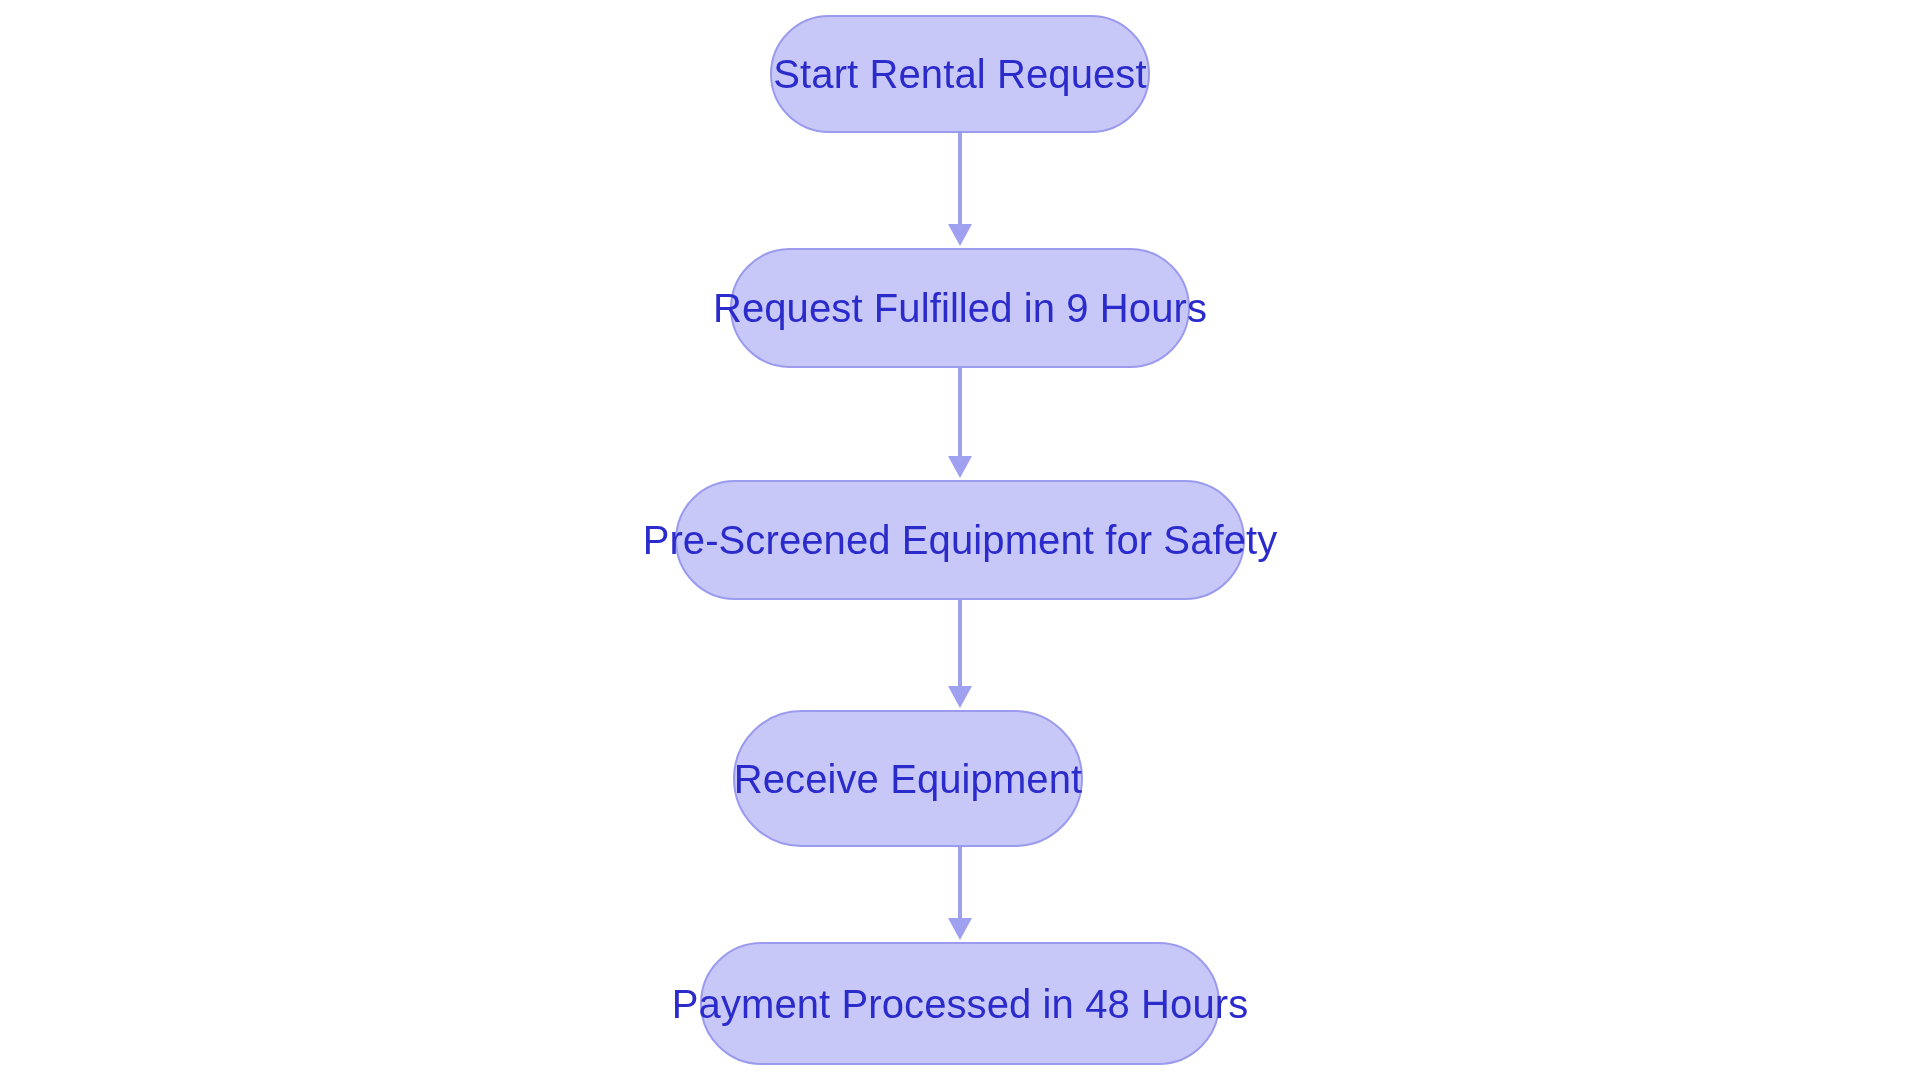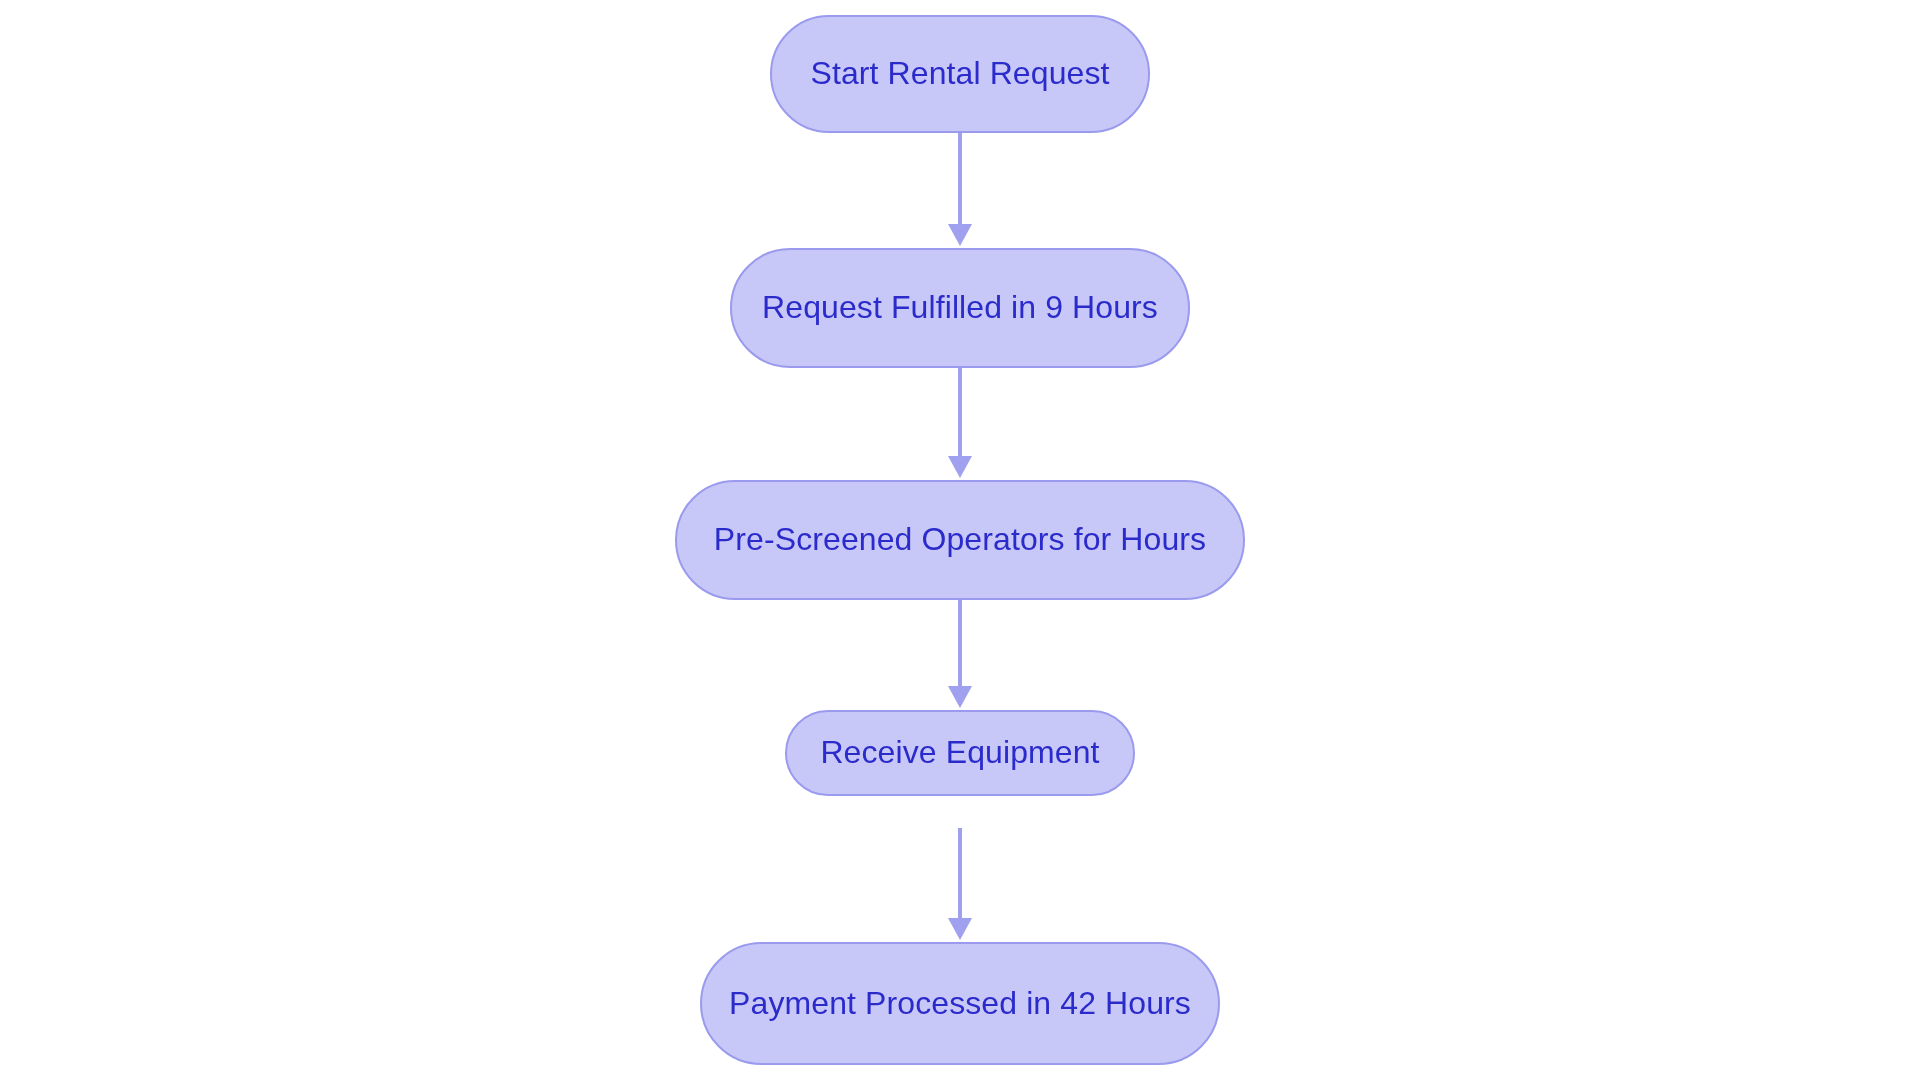--- a/index.html
+++ b/index.html
@@ -47,41 +47,41 @@
     align-items: center;
     justify-content: center;
     background: #c8c8f8;
     border: 2px solid #9a9aee;
     border-radius: 999px;
     transform: translateX(-50%);
   }
 
   .flow-node-label {
     color: #2b2bcc;
-    font-size: 32px;
+    font-size: 40px;
     font-weight: 400;
     letter-spacing: 0.1px;
     line-height: 1.1;
     white-space: nowrap;
     text-align: center;
     font-family: "Liberation Sans", "DejaVu Sans", sans-serif;
   }
 
   
   #node-start-rental-request {
     left: 960px; top: 15px; width: 380px; height: 118px;
   }
   #node-request-fulfilled {
     left: 960px; top: 248px; width: 460px; height: 120px;
   }
   #node-pre-screened-operators {
     left: 960px; top: 480px; width: 570px; height: 120px;
   }
   #node-receive-equipment {
-    left: 960px; top: 710px; width: 350px; height: 86px;
+    left: 908px; top: 710px; width: 350px; height: 137px;
   }
   #node-payment-processed {
     left: 960px; top: 942px; width: 520px; height: 123px;
   }
 </style>
 </head>
 <body>
 
 <div id="flowchart-canvas">
 
@@ -112,25 +112,25 @@
 
     <div class="flow-node" id="node-start-rental-request">
       <span class="flow-node-label">Start Rental Request</span>
     </div>
 
     <div class="flow-node" id="node-request-fulfilled">
       <span class="flow-node-label">Request Fulfilled in 9 Hours</span>
     </div>
 
     <div class="flow-node" id="node-pre-screened-operators">
-      <span class="flow-node-label">Pre-Screened Operators for Hours</span>
+      <span class="flow-node-label">Pre-Screened Equipment for Safety</span>
     </div>
 
     <div class="flow-node" id="node-receive-equipment">
       <span class="flow-node-label">Receive Equipment</span>
     </div>
 
     <div class="flow-node" id="node-payment-processed">
-      <span class="flow-node-label">Payment Processed in 42 Hours</span>
+      <span class="flow-node-label">Payment Processed in 48 Hours</span>
     </div>
 
   </div>
 </div>
 
 </body></html>

